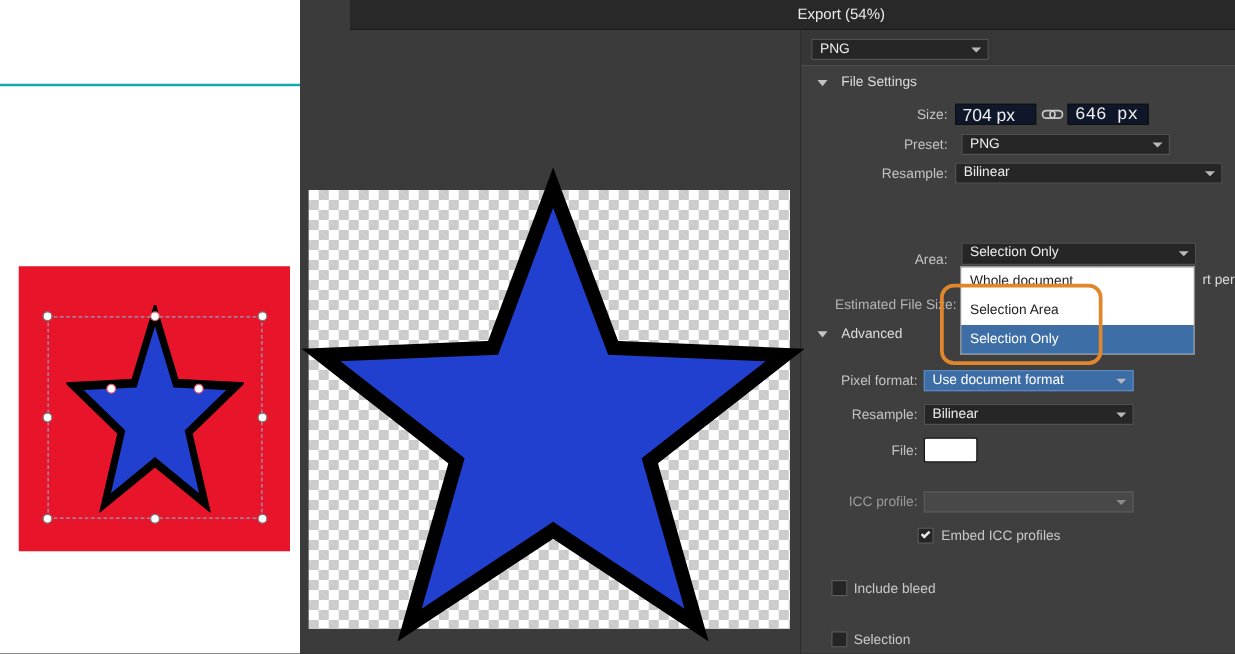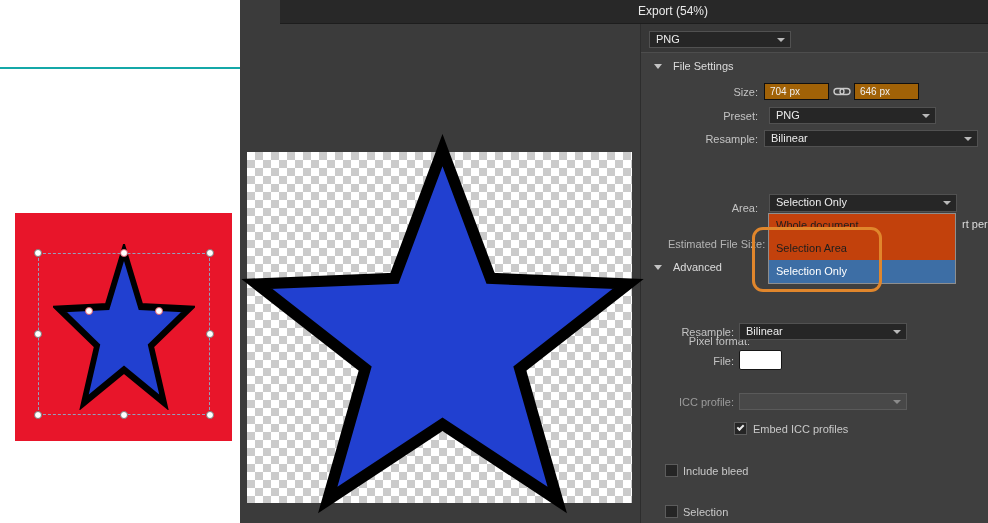--- a/index.html
+++ b/index.html
@@ -35,34 +35,34 @@
   .dd-caret { position:absolute; right:5px; top:6px; width:0; height:0; border-left:4px solid transparent; border-right:4px solid transparent; border-top:4px solid #b9b9b9; }
   .dd.highlight { background:#3d6da6; border-color:#5b88bd; color:#ffffff; }
   .dd.disabled { background:#484848; border-color:#5a5a5a; }
   .dd.disabled .dd-caret { border-top-color:#8b8b8b; }
 
   .sec-caret { position:absolute; width:0; height:0; border-left:4px solid transparent; border-right:4px solid transparent; border-top:5px solid #c4c4c4; }
   .sec-label { position:absolute; color:#dcdcdc; font-size:11px; }
 
   .lbl { position:absolute; text-align:right; color:#c3c3c3; }
   .lbl.dim { color:#9b9b9b; }
-  .inp { position:absolute; background:#a16207; border:1px solid #101010; color:#f0f0f0; font-size:10px; padding:0 5px; font-family:"Liberation Sans", sans-serif; outline:none; }
+  .inp { position:absolute; background:#0f172a; border:1px solid #101010; color:#f0f0f0; font-size:14px; padding:0 5px; font-family:"Liberation Sans", sans-serif; outline:none; }
   .link-ico { position:absolute; }
 
   .swatch { position:absolute; background:#ffffff; border:1px solid #161616; border-radius:2px; }
 
   .cb { position:absolute; width:13px; height:13px; background:#252525; border:1px solid #5c5c5c; }
   .check-mark { position:absolute; left:2px; top:2px; width:7px; height:4px; border-left:2px solid #e9e9e9; border-bottom:2px solid #e9e9e9; transform:rotate(-45deg); }
   .cb-label { position:absolute; color:#c9c9c9; }
 
   .estimated { position:absolute; left:27px; top:214px; color:#b4b4b4; white-space:nowrap; }
   .clipped-text { position:absolute; left:321px; top:194px; color:#dddddd; white-space:nowrap; }
 
   
-  .dropdown-list { position:absolute; left:768px; top:213px; width:188px; background:#c2410c; border:1px solid #8e8e8e; z-index:20; }
+  .dropdown-list { position:absolute; left:768px; top:213px; width:188px; background:#ffffff; border:1px solid #8e8e8e; z-index:20; }
   .dropdown-item { height:23px; line-height:23px; padding-left:7px; font-size:11px; color:#1d1d1d; cursor:default; }
   .dropdown-item.selected { background:#3d6ea5; color:#ffffff; }
 
   
   .annotation { position:absolute; left:752px; top:227px; width:130px; height:65px; border:3px solid #e0862c; border-radius:11px; z-index:30; pointer-events:none; }
 </style>
 </head>
 <body>
 
 <div class="screen">
@@ -107,21 +107,21 @@
     <span class="sec-label" style="left:32px; top:36px;">File Settings</span>
 
     <span class="lbl" style="left:20px; top:62px; width:97px;">Size:</span>
     <input class="inp" style="left: 123px; top: 59px; width: 65px; height: 17px;" value="704 px">
     <span class="link-ico" style="left:192px; top:61px;">
       <svg width="18" height="13" viewBox="0 0 18 13">
         <rect x="1" y="3.5" width="10" height="6" rx="3" fill="none" stroke="#c9c9c9" stroke-width="1.4"></rect>
         <rect x="7" y="3.5" width="10" height="6" rx="3" fill="none" stroke="#c9c9c9" stroke-width="1.4"></rect>
       </svg>
     </span>
-    <input class="inp" style="left: 213px; top: 59px; width: 65px; height: 17px;" value="646 px">
+    <input class="inp" style="left: 213px; top: 59px; width: 65px; height: 17px; font-family: Liberation Mono, monospace;" value="646 px">
 
     <span class="lbl" style="left:20px; top:86px; width:97px;">Preset:</span>
     <div class="dd" style="left:128px; top:83px; width:167px; height:17px;">
       <span>PNG</span>
       <span class="dd-caret"></span>
     </div>
 
     <span class="lbl" style="left:20px; top:109px; width:97px;">Resample:</span>
     <div class="dd" style="left:123px; top:106px; width:214px; height:17px;">
       <span>Bilinear</span>
@@ -135,21 +135,25 @@
     </div>
 
     <div class="estimated">
       <span>Estimated File Size:</span>
       <span>1</span>
     </div>
 
     <span class="sec-caret" style="left:13px; top:241px;"></span>
     <span class="sec-label" style="left:32px; top:237px;">Advanced</span>
 
-    <span class="lbl" style="left:16px; top:275px; width:93px;margin-top:36px;">Pixel format:</span>
+    <span class="lbl" style="left:0px; top:275px; width:93px;">Pixel format:</span>
+    <div class="dd highlight" style="left:98px; top:272px; width:168px; height:17px;">
+      <span>Use document format</span>
+      <span class="dd-caret"></span>
+    </div>
 
     <span class="lbl" style="left:0px; top:302px; width:93px;">Resample:</span>
     <div class="dd" style="left:98px; top:299px; width:168px; height:17px;">
       <span>Bilinear</span>
       <span class="dd-caret"></span>
     </div>
 
     <span class="lbl" style="left:0px; top:331px; width:93px;">File:</span>
     <div class="swatch" style="left:98px; top:326px; width:43px; height:20px;"></div>
 

